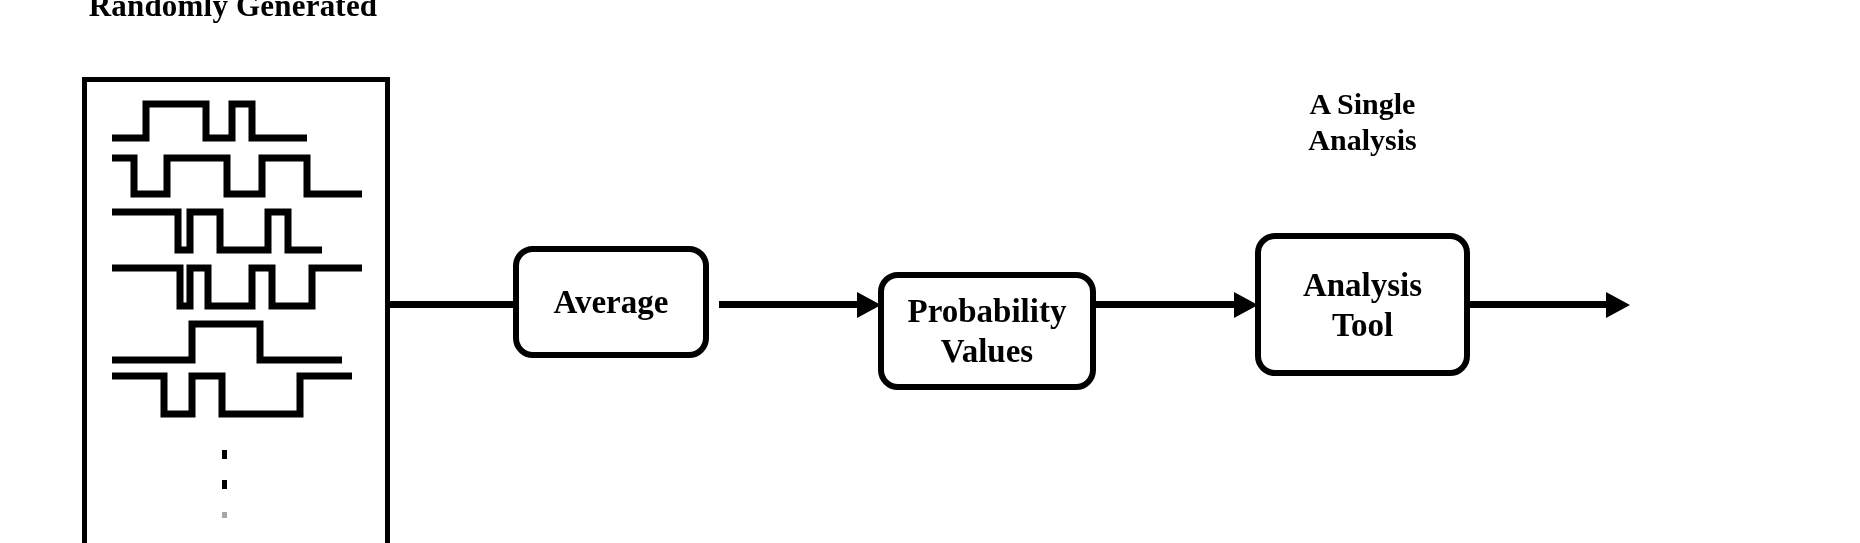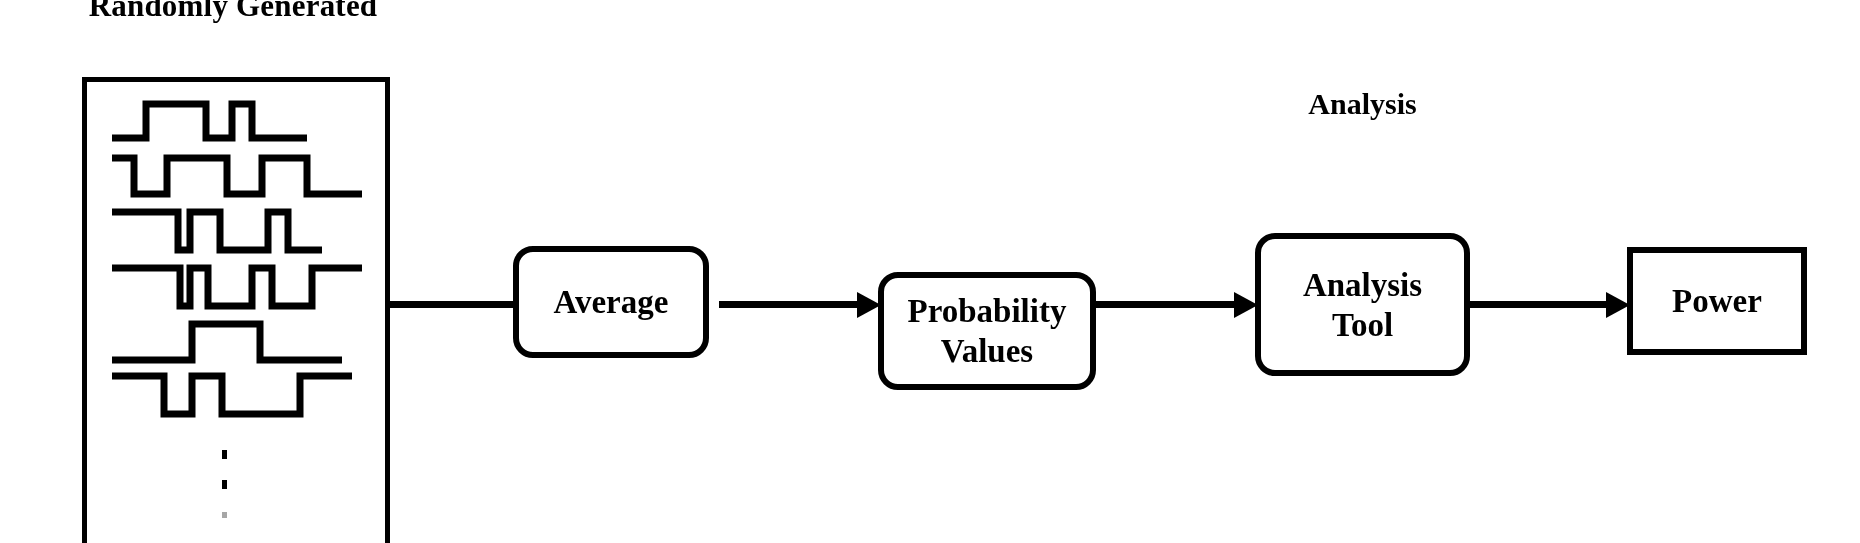--- a/index.html
+++ b/index.html
@@ -225,30 +225,28 @@
     <span class="label">Probability
 Values</span>
   </div>
 
   <div class="arrow" id="arrow-probability-analysis">
     <span class="shaft"></span>
     <span class="head"></span>
   </div>
 
   <div class="run-caption">
+    <span>A Single</span>
     <span>Analysis</span>
   </div>
 
   <div class="node rounded" id="node-analysis">
     <span class="label">Analysis
 Tool</span>
   </div>
 
   <div class="arrow" id="arrow-analysis-power">
     <span class="shaft"></span>
     <span class="head"></span>
   </div>
 
-  <div class="node" id="node-power">
-    <span class="label">Power</span>
-  </div>
 
 </div>
 
 </body></html>

